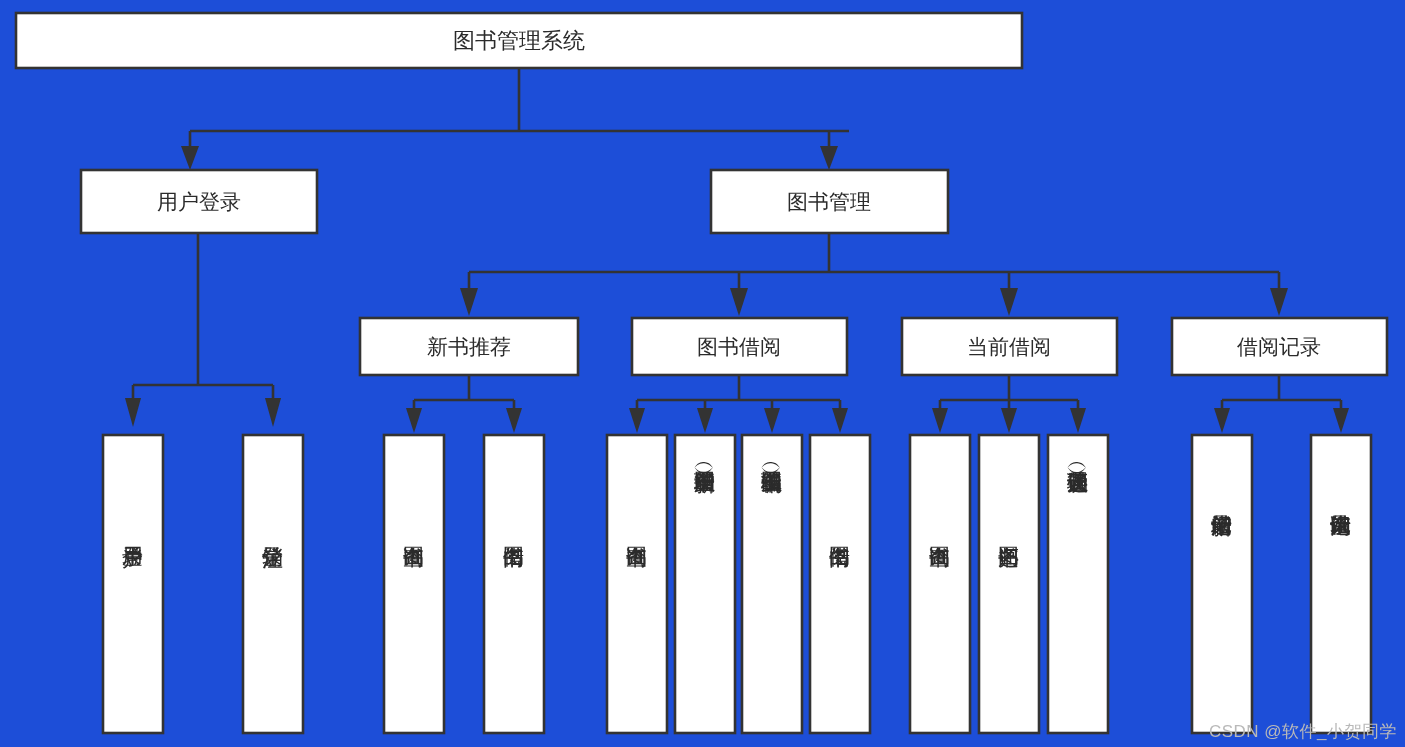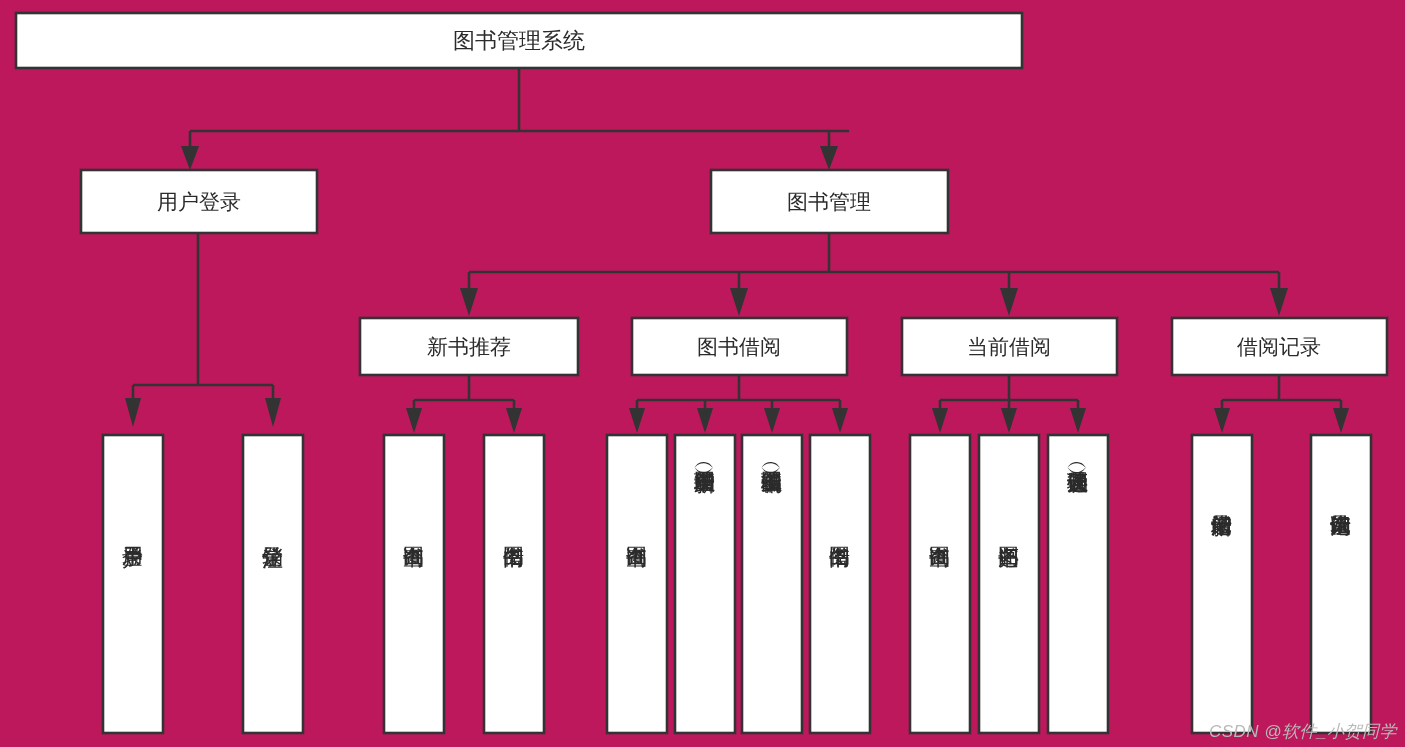--- a/index.html
+++ b/index.html
@@ -11,21 +11,21 @@
   body {
     width: 1405px;
     height: 747px;
     font-family: "Liberation Sans", "DejaVu Sans", sans-serif;
     overflow: hidden;
   }
   #diagram-root {
     position: relative;
     width: 1405px;
     height: 747px;
-    background: #be185d;
+    background: #1d4ed8;
   }
   svg#flow-svg {
     position: absolute;
     left: 0;
     top: 0;
     width: 1405px;
     height: 747px;
     display: block;
   }
   .node-box {
@@ -62,21 +62,20 @@
   .watermark {
     position: absolute;
     right: 8px;
     bottom: 4px;
     color: #b9b9b9;
     font-size: 17px;
     font-family: "Liberation Sans", "DejaVu Sans", sans-serif;
     letter-spacing: 0.5px;
     white-space: nowrap;
     user-select: none;
-    font-style: italic;
   }
 </style>
 </head>
 <body>
 
 <div id="diagram-root">
 
   <svg id="flow-svg" viewBox="0 0 1405 747" xmlns="http://www.w3.org/2000/svg">
 
     <g>

